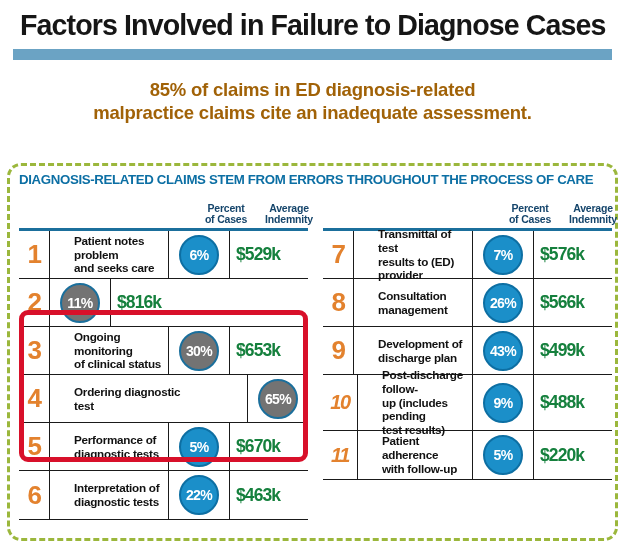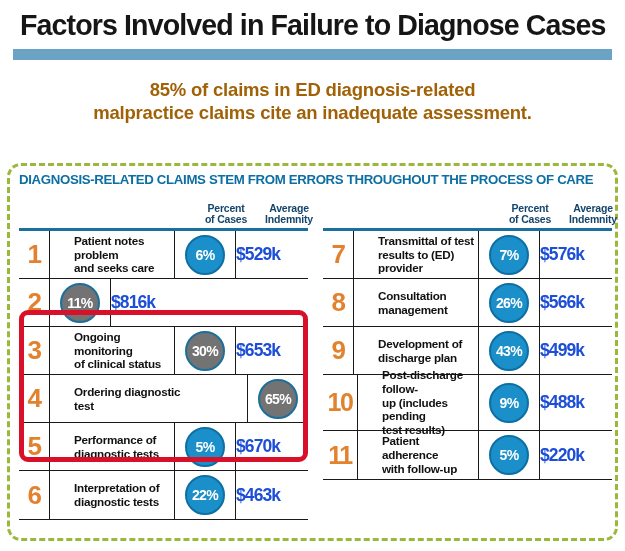--- a/index.html
+++ b/index.html
@@ -110,21 +110,21 @@
   .row.tall{height:56px;}
 
   .cell-num{
     width:30px;
     display:flex;align-items:center;justify-content:center;
     font-size:26px;font-weight:bold;
     color:#e3822e;
     letter-spacing:-1.4px;
     flex:none;
   }
-  .cell-num.wide{width:34px;font-size:25px;}
+  .cell-num.wide{width:34px;font-size:20px;font-style:italic;}
 
   .cell-label{
     flex:1;
     display:flex;align-items:center;
     padding:0 4px 0 24px;
     border-left:1.5px solid #1a1a1a;
     font-size:11.7px;
     font-weight:bold;
     color:#111111;
     line-height:1.17;
@@ -142,23 +142,24 @@
     font-size:14px;font-weight:bold;color:#ffffff;
     letter-spacing:-0.6px;
     box-sizing:border-box;
   }
   .bubble.blue{background:#1b8fc9;border:2.5px solid #0d6fa3;}
   .bubble.red{background:#737373;border:2.5px solid #1b6f9c;}
 
   .cell-ind{
     width:72px;flex:none;
     display:flex;align-items:center;justify-content:flex-start;
+    padding-left:6px;
     border-left:1.5px solid #1a1a1a;
     font-size:17.5px;font-weight:bold;
-    color:#1d4ed8;
+    color:#15803d;
     letter-spacing:-0.9px;
     text-align:right;
   }
 
   
   #highlight-box{
     position:absolute;
     left:9px;
     top:122px;
     width:289px;

